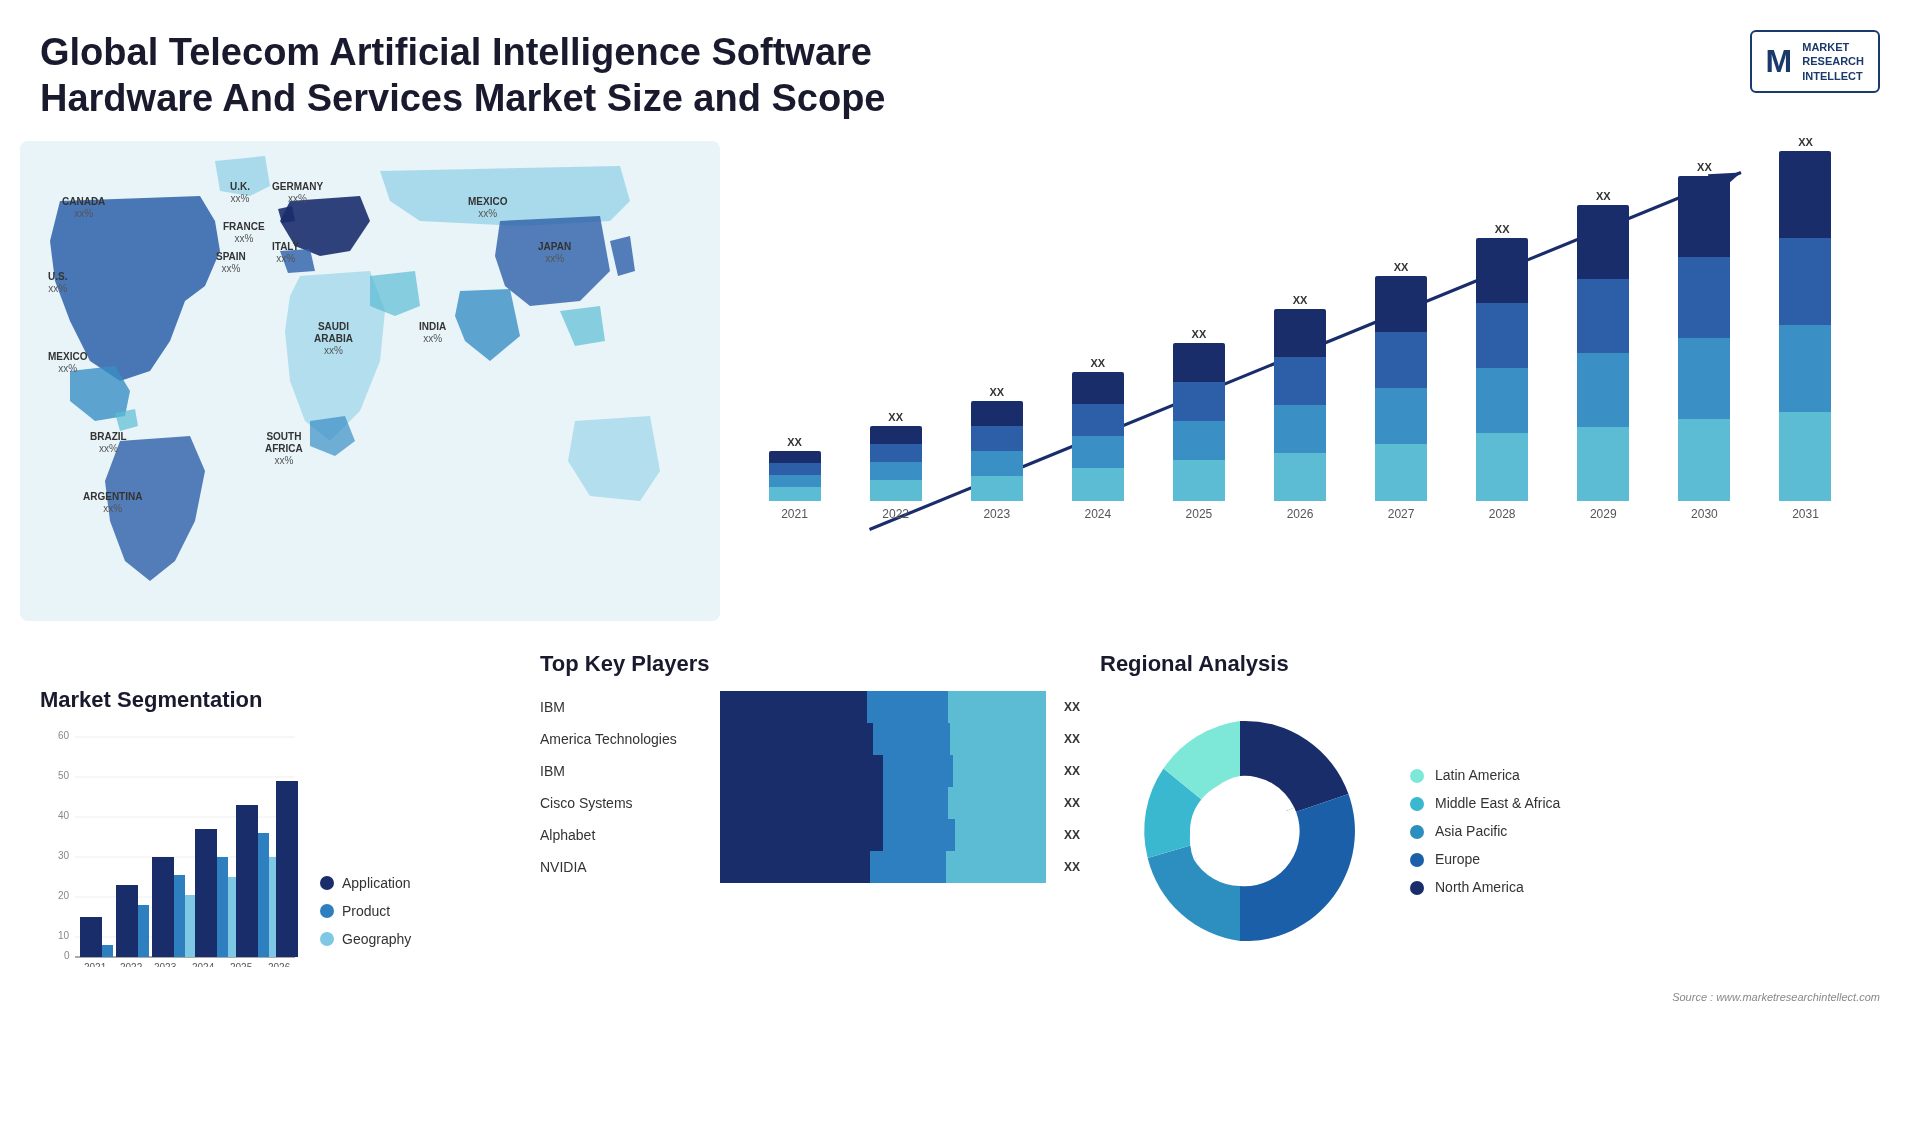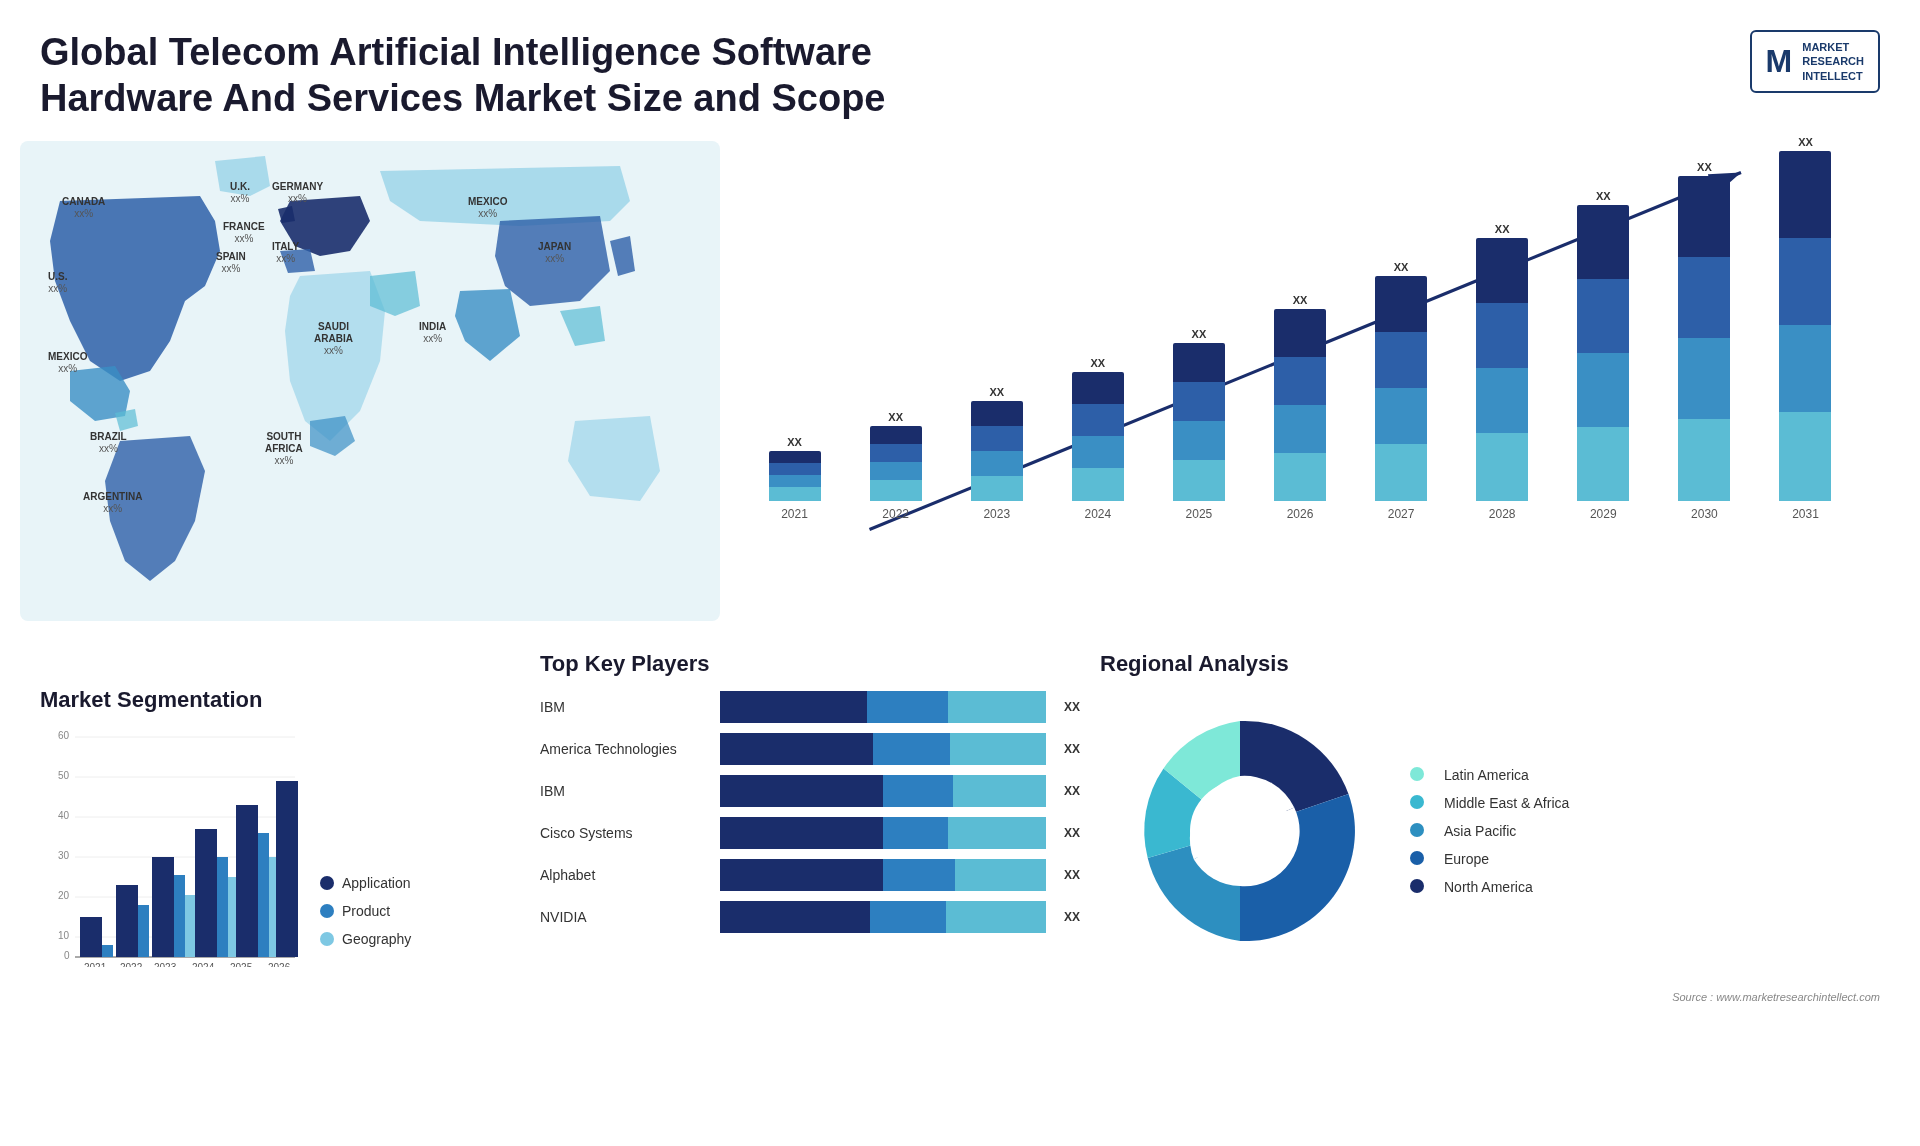--- a/index.html
+++ b/index.html
@@ -187,21 +187,20 @@
       flex-shrink: 0;
     }
 
     
     .players-section {
       flex: 0 0 540px;
     }
     .player-row {
       display: flex;
       align-items: center;
-      margin-bottom: 10px;
       gap: 10px;
     }
     .player-name {
       width: 170px;
       font-size: 14px;
       color: #333;
       flex-shrink: 0;
     }
     .player-bar-wrap {
       flex: 1;
@@ -233,22 +232,22 @@
       height: 280px;
       position: relative;
     }
     .regional-legend {
       display: flex;
       flex-direction: column;
       gap: 12px;
     }
     .regional-legend-item {
       display: flex;
-      align-items: flex-start;
-      gap: 20px;
+      align-items: flex-end;
+      gap: 11px;
       font-size: 14px;
       color: #333;
     }
     .regional-legend-dot {
       width: 14px;
       height: 14px;
       border-radius: 50%;
       flex-shrink: 0;
     }
 

